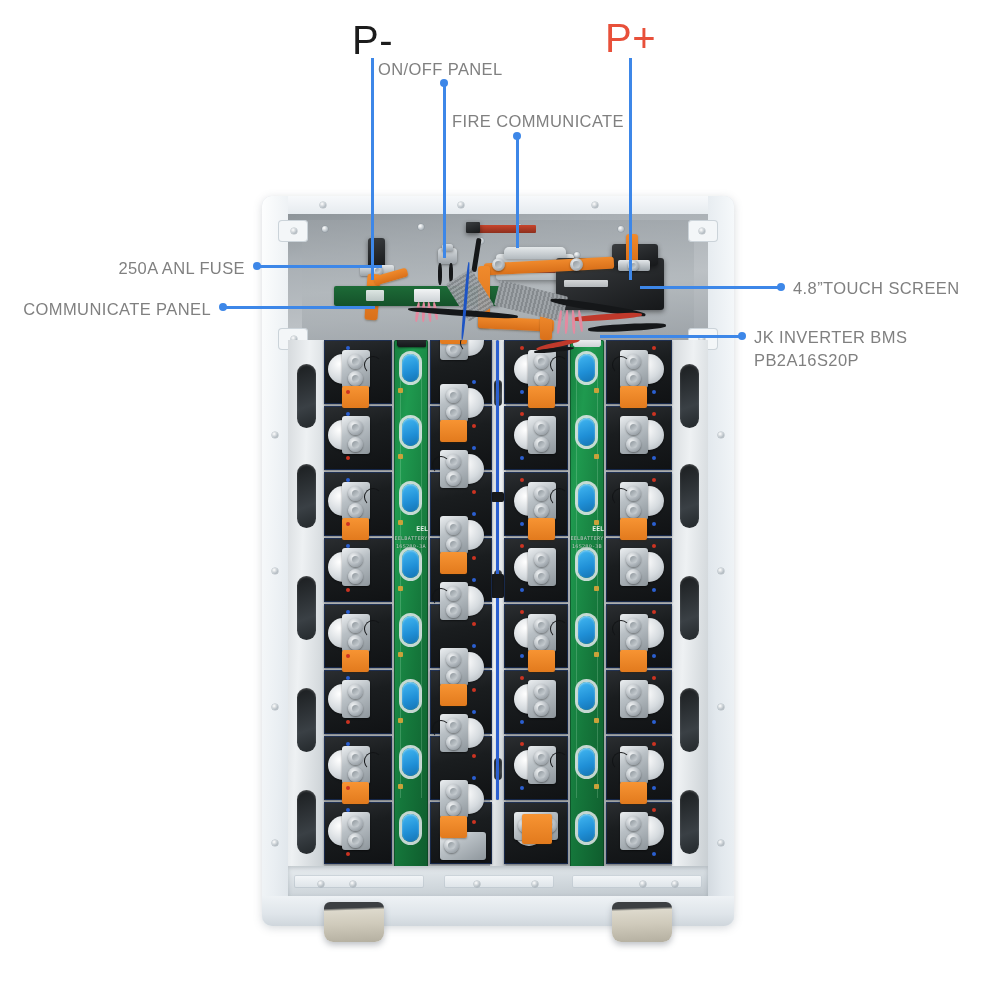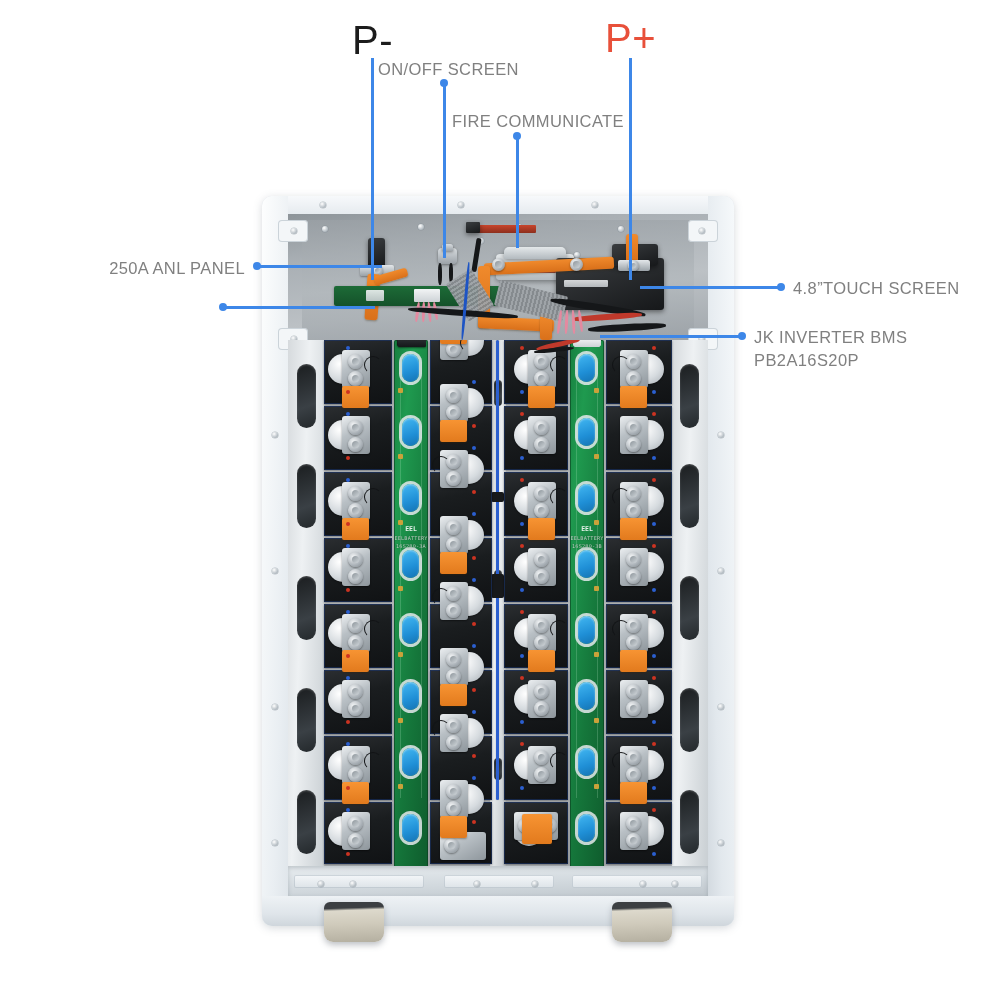--- a/index.html
+++ b/index.html
@@ -119,21 +119,21 @@
   
   .bms{position:absolute;top:0;bottom:0;border-radius:2px;
       background:linear-gradient(96deg,#178040 0%,#1f9a4f 22%,#15773b 62%,#0f5c2d 100%);
       box-shadow:inset 0 0 0 1px rgba(10,60,30,.6),0 1px 3px rgba(0,0,0,.35);}
   .bmsvent{position:absolute;border-radius:18px;
       background:linear-gradient(160deg,#43b8f2,#1f8fd6 60%,#1573b2);
       box-shadow:0 0 0 3px rgba(228,233,236,.85),inset 0 1px 2px rgba(255,255,255,.45);}
   .bmstxt{position:absolute;left:0;right:0;text-align:center;color:#bcd9c6;
       font-family:"DejaVu Sans Mono","Liberation Mono",monospace;font-size:5.2px;
       letter-spacing:.2px;line-height:1.5;text-shadow:0 0 1px rgba(0,0,0,.5);}
-  .bmslogo{position:absolute;left:0;right:0;text-align:center;color:#e6f2ea;
+  .bmslogo{position:absolute;left:0;right:0;text-align:right;color:#e6f2ea;
       font-family:"DejaVu Sans Mono","Liberation Mono",monospace;
       font-size:6.5px;font-weight:bold;letter-spacing:0px;}
   .bmspad{position:absolute;background:#caa23a;border-radius:1px;}
   .bmstrace{position:absolute;background:rgba(190,235,205,.22);}
   .connhdr{position:absolute;background:linear-gradient(#2c3034,#15181a);border-radius:1px;
       box-shadow:0 1px 2px rgba(0,0,0,.4);}
   .whitehdr{position:absolute;background:linear-gradient(#f2f4f5,#cdd2d6);border-radius:1px;}
 
   
   .centerrail{position:absolute;top:0;bottom:0;
@@ -658,26 +658,27 @@
   <div class="dot" style="left:777px;top:283px"></div>
   <div class="ln lnh" style="left:640px;top:286px;width:140px"></div>
 
   <div class="dot" style="left:738px;top:332px"></div>
   <div class="ln lnh" style="left:600px;top:335px;width:141px"></div>
 
   <div class="pole neg" style="left:352px;top:20px">P-</div>
 
   <div class="pole pos" style="left:605px;top:18px">P+</div>
 
-  <div class="lbl r" style="left:378px;top:58px">ON/OFF SCREEN</div>
+  <div class="lbl r" style="left:378px;top:58px">ON/OFF PANEL</div>
 
   <div class="lbl r" style="left:452px;top:110px">FIRE COMMUNICATE</div>
 
-  <div class="lbl l" style="right:745px;top:257px">250A ANL PANEL</div>
-
+  <div class="lbl l" style="right:745px;top:257px">250A ANL FUSE</div>
+
+  <div class="lbl l" style="right:779px;top:298px">COMMUNICATE PANEL</div>
 
   <div class="lbl r" style="left:793px;top:277px">4.8”TOUCH SCREEN</div>
 
   <div class="lbl r" style="left:754px;top:326px">JK INVERTER BMS</div>
 
   <div class="lbl r" style="left:754px;top:349px">PB2A16S20P</div>
 
 </div>
 
 </body></html>

